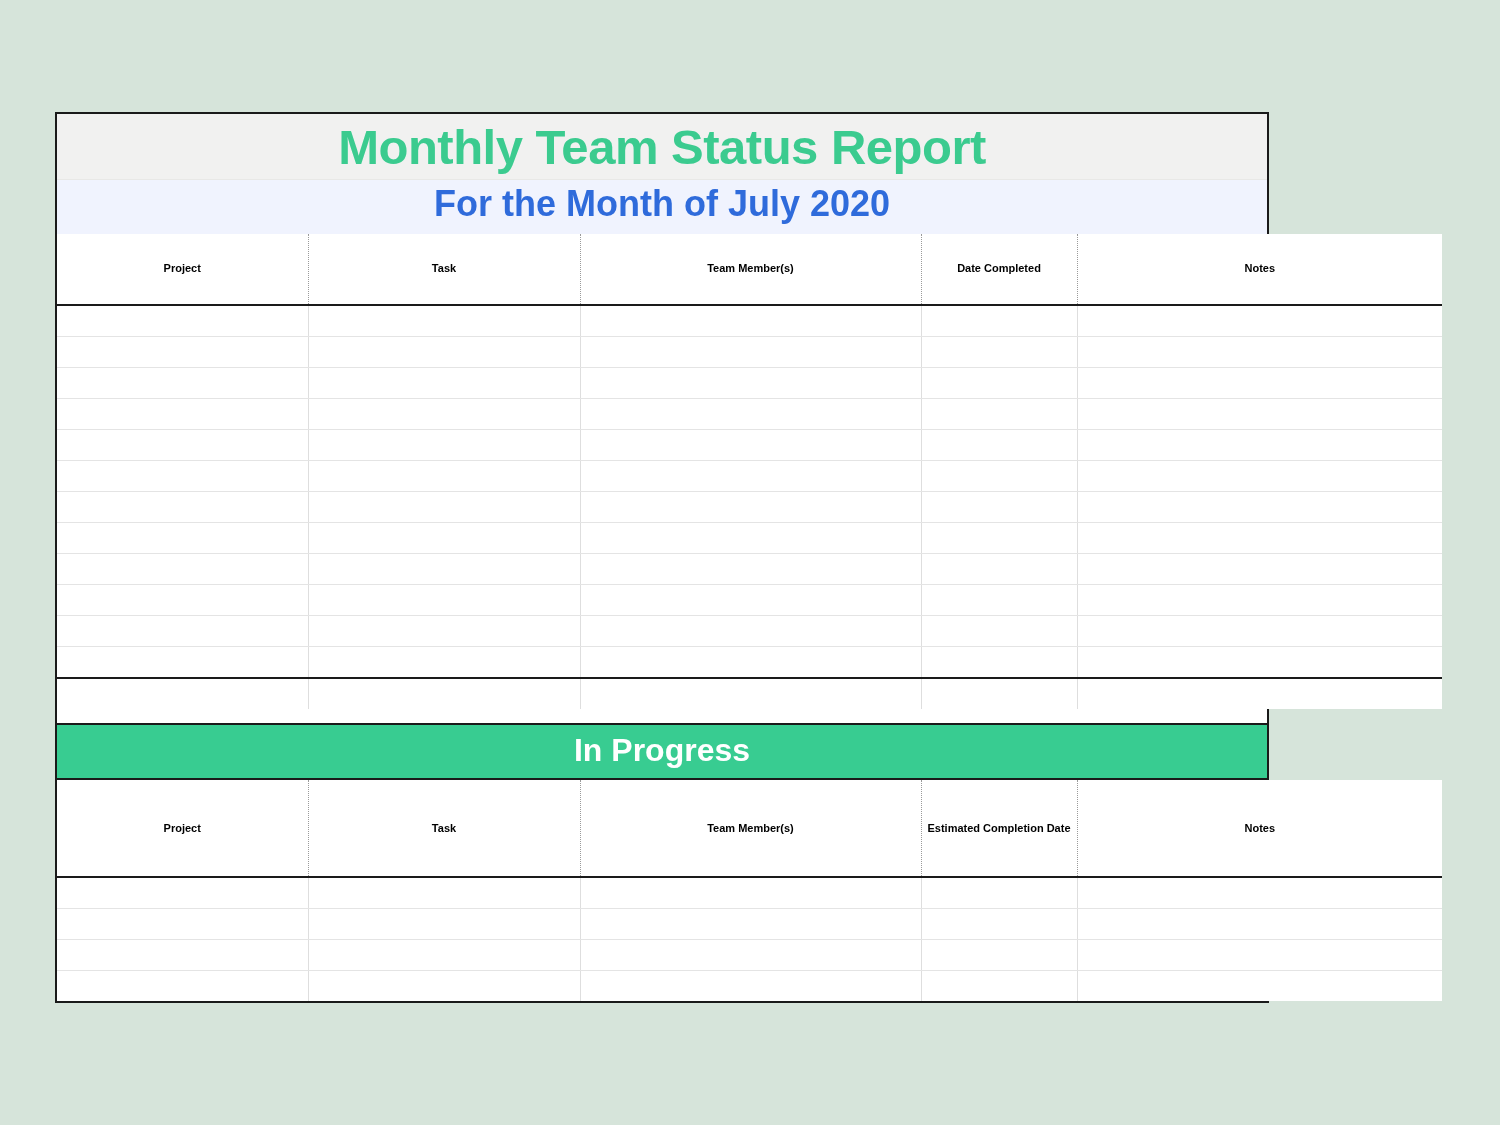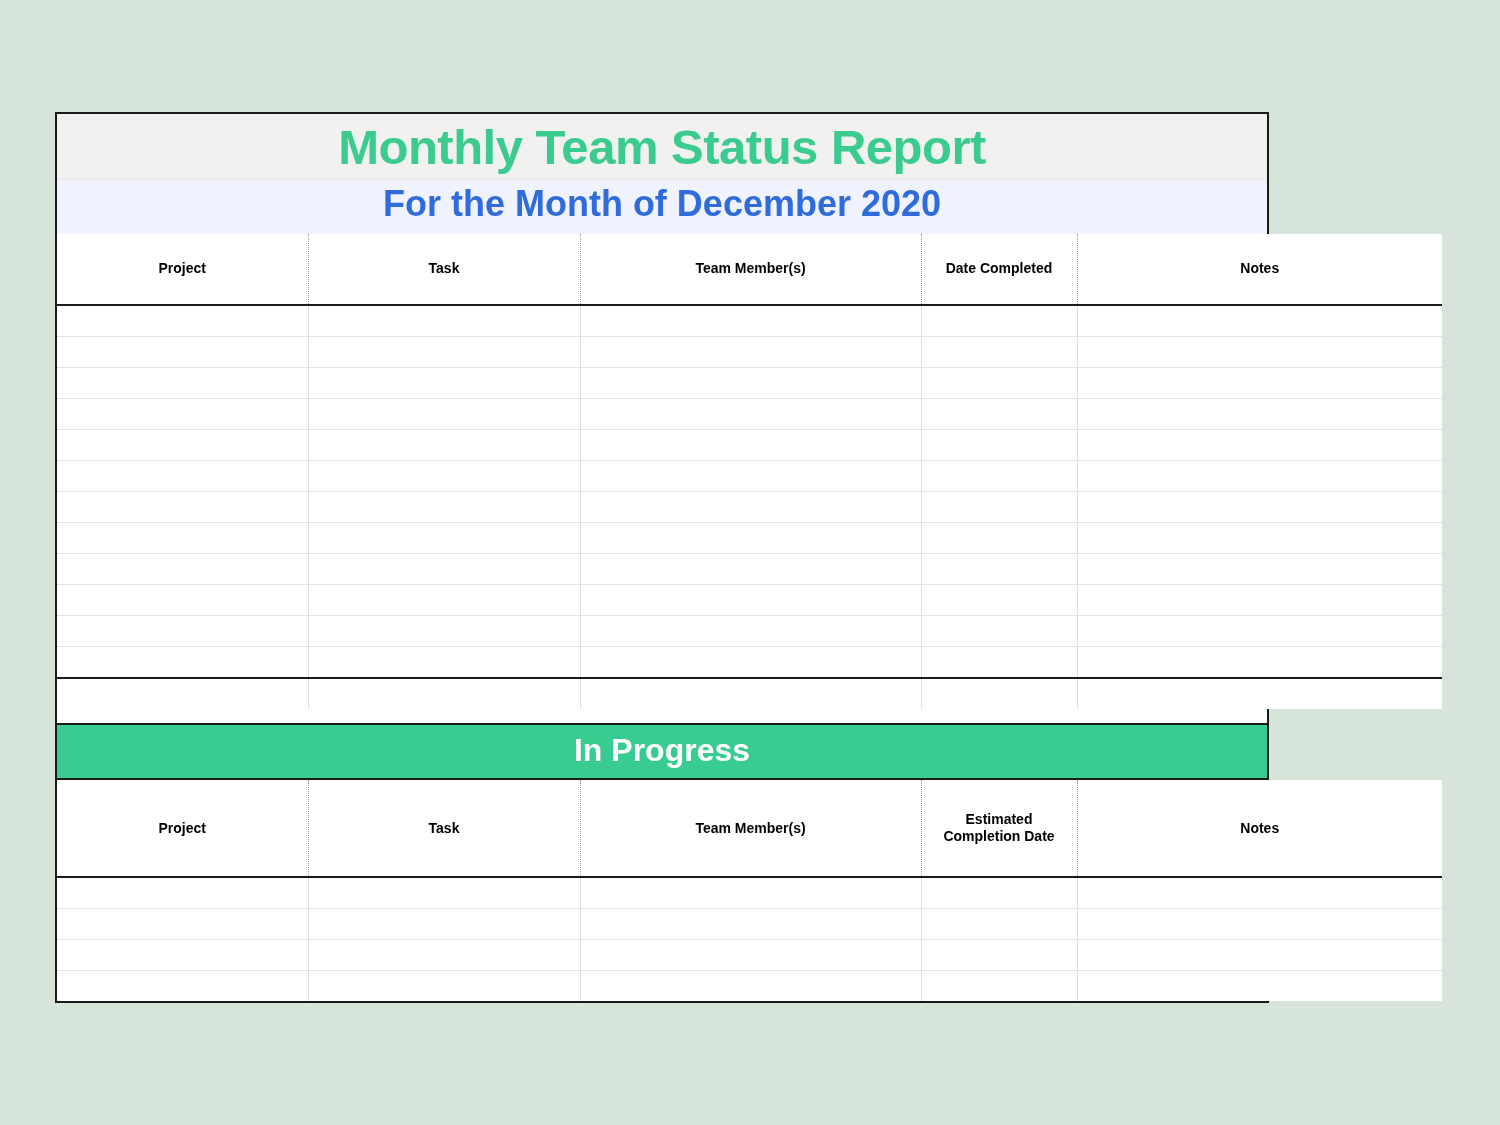--- a/index.html
+++ b/index.html
@@ -72,21 +72,21 @@
     border-collapse: collapse;
     table-layout: fixed;
   }
   table.grid col.c-project { width: 251px; }
   table.grid col.c-task    { width: 272px; }
   table.grid col.c-member  { width: 341px; }
   table.grid col.c-date    { width: 156px; }
   table.grid col.c-notes   { width: 365px; }
 
   th.hcell {
-    font-size: 14px;
+    font-size: 11px;
     font-weight: bold;
     color: #000000;
     text-align: center;
     vertical-align: middle;
     padding: 6px 4px;
     background: #ffffff;
     border-right: 1px dotted #9a9a9a;
     border-bottom: 2px solid #1a1a1a;
     line-height: 1.22;
   }
@@ -118,21 +118,21 @@
 </style>
 </head>
 <body>
 
 <div id="sheet">
 
   <div class="title-row">
     <div class="title-text">Monthly Team Status Report</div>
   </div>
   <div class="subtitle-row">
-    <div class="subtitle-text">For the Month of December 2020</div>
+    <div class="subtitle-text">For the Month of July 2020</div>
   </div>
 
 
   <table class="grid">
     <colgroup>
       <col class="c-project">
         <col class="c-task">
         <col class="c-member">
       <col class="c-date">
         <col class="c-notes">

